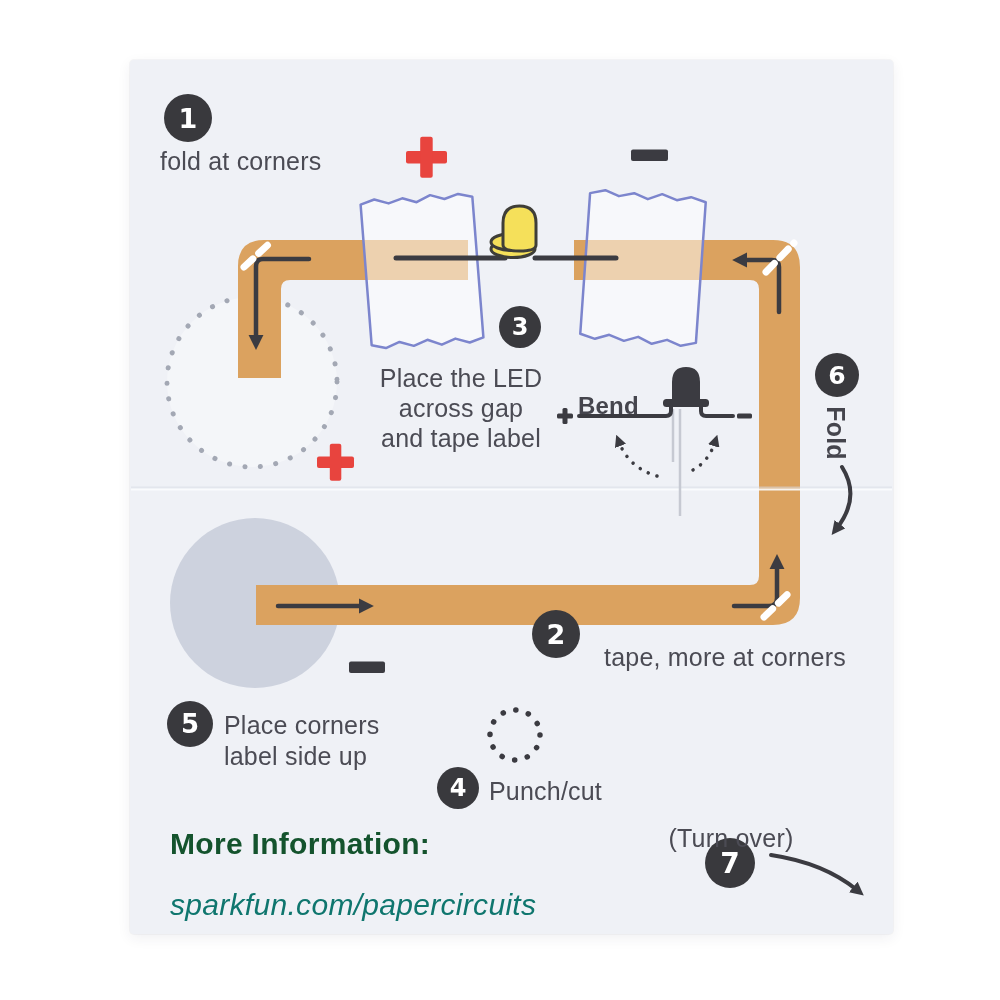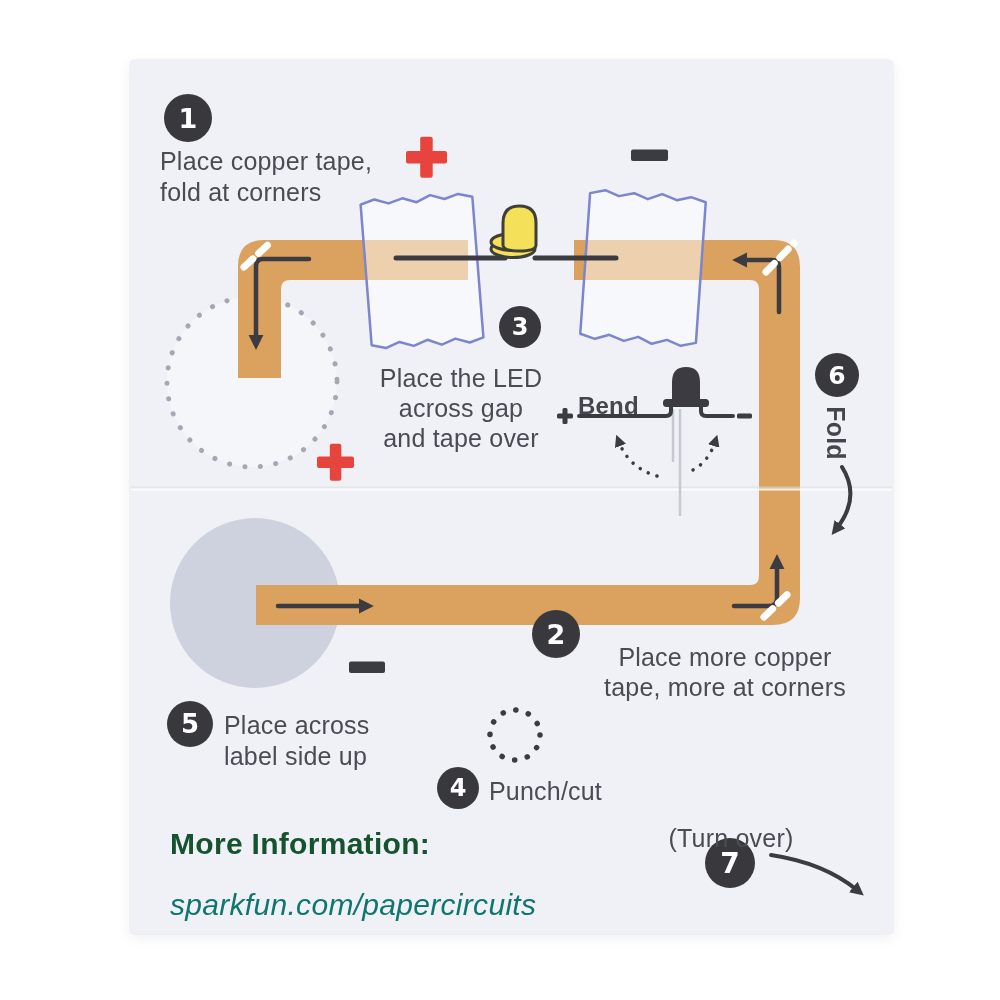--- a/index.html
+++ b/index.html
@@ -127,34 +127,32 @@
 
   <div class="abs badge b1">1</div>
   <div class="abs badge b2">2</div>
   <div class="abs badge b3">3</div>
   <div class="abs badge b4">4</div>
   <div class="abs badge b5">5</div>
   <div class="abs badge b6">6</div>
   <div class="abs badge b7">7</div>
 
   <div class="abs step-label t1">
-    <div>Place copper tape,</div>
     <div>fold at corners</div>
   </div>
   <div class="abs step-label center t3">
     <div>Place the LED</div>
     <div>across gap</div>
-    <div>and tape over</div>
+    <div>and tape label</div>
   </div>
   <div class="abs step-label center t2">
-    <div>Place more copper</div>
     <div>tape, more at corners</div>
   </div>
   <div class="abs step-label t5">
-    <div>Place across</div>
+    <div>Place corners</div>
     <div>label side up</div>
   </div>
   <div class="abs step-label t4">Punch/cut</div>
   <div class="abs step-label center t7">(Turn over)</div>
   <div class="abs step-label bold fold">Fold</div>
 
   <div class="abs step-label bold bend">Bend</div>
 
   <div class="abs footer-title">More Information:</div>
   <div class="abs footer-url">sparkfun.com/papercircuits</div>

